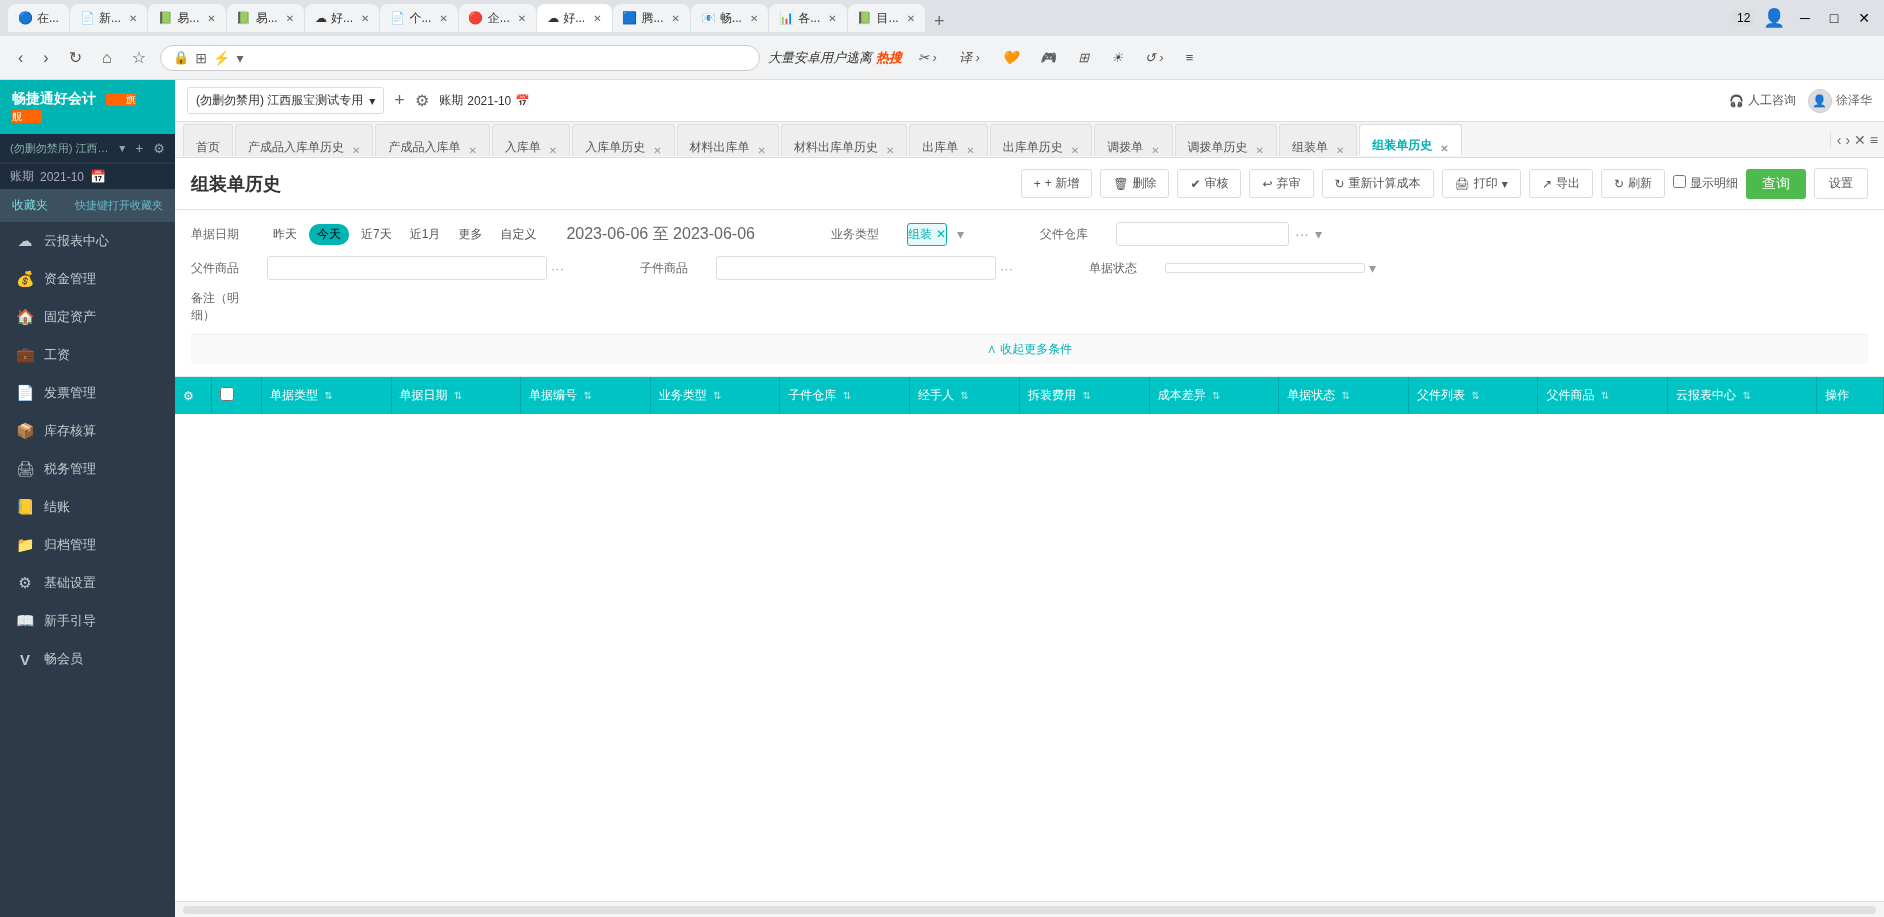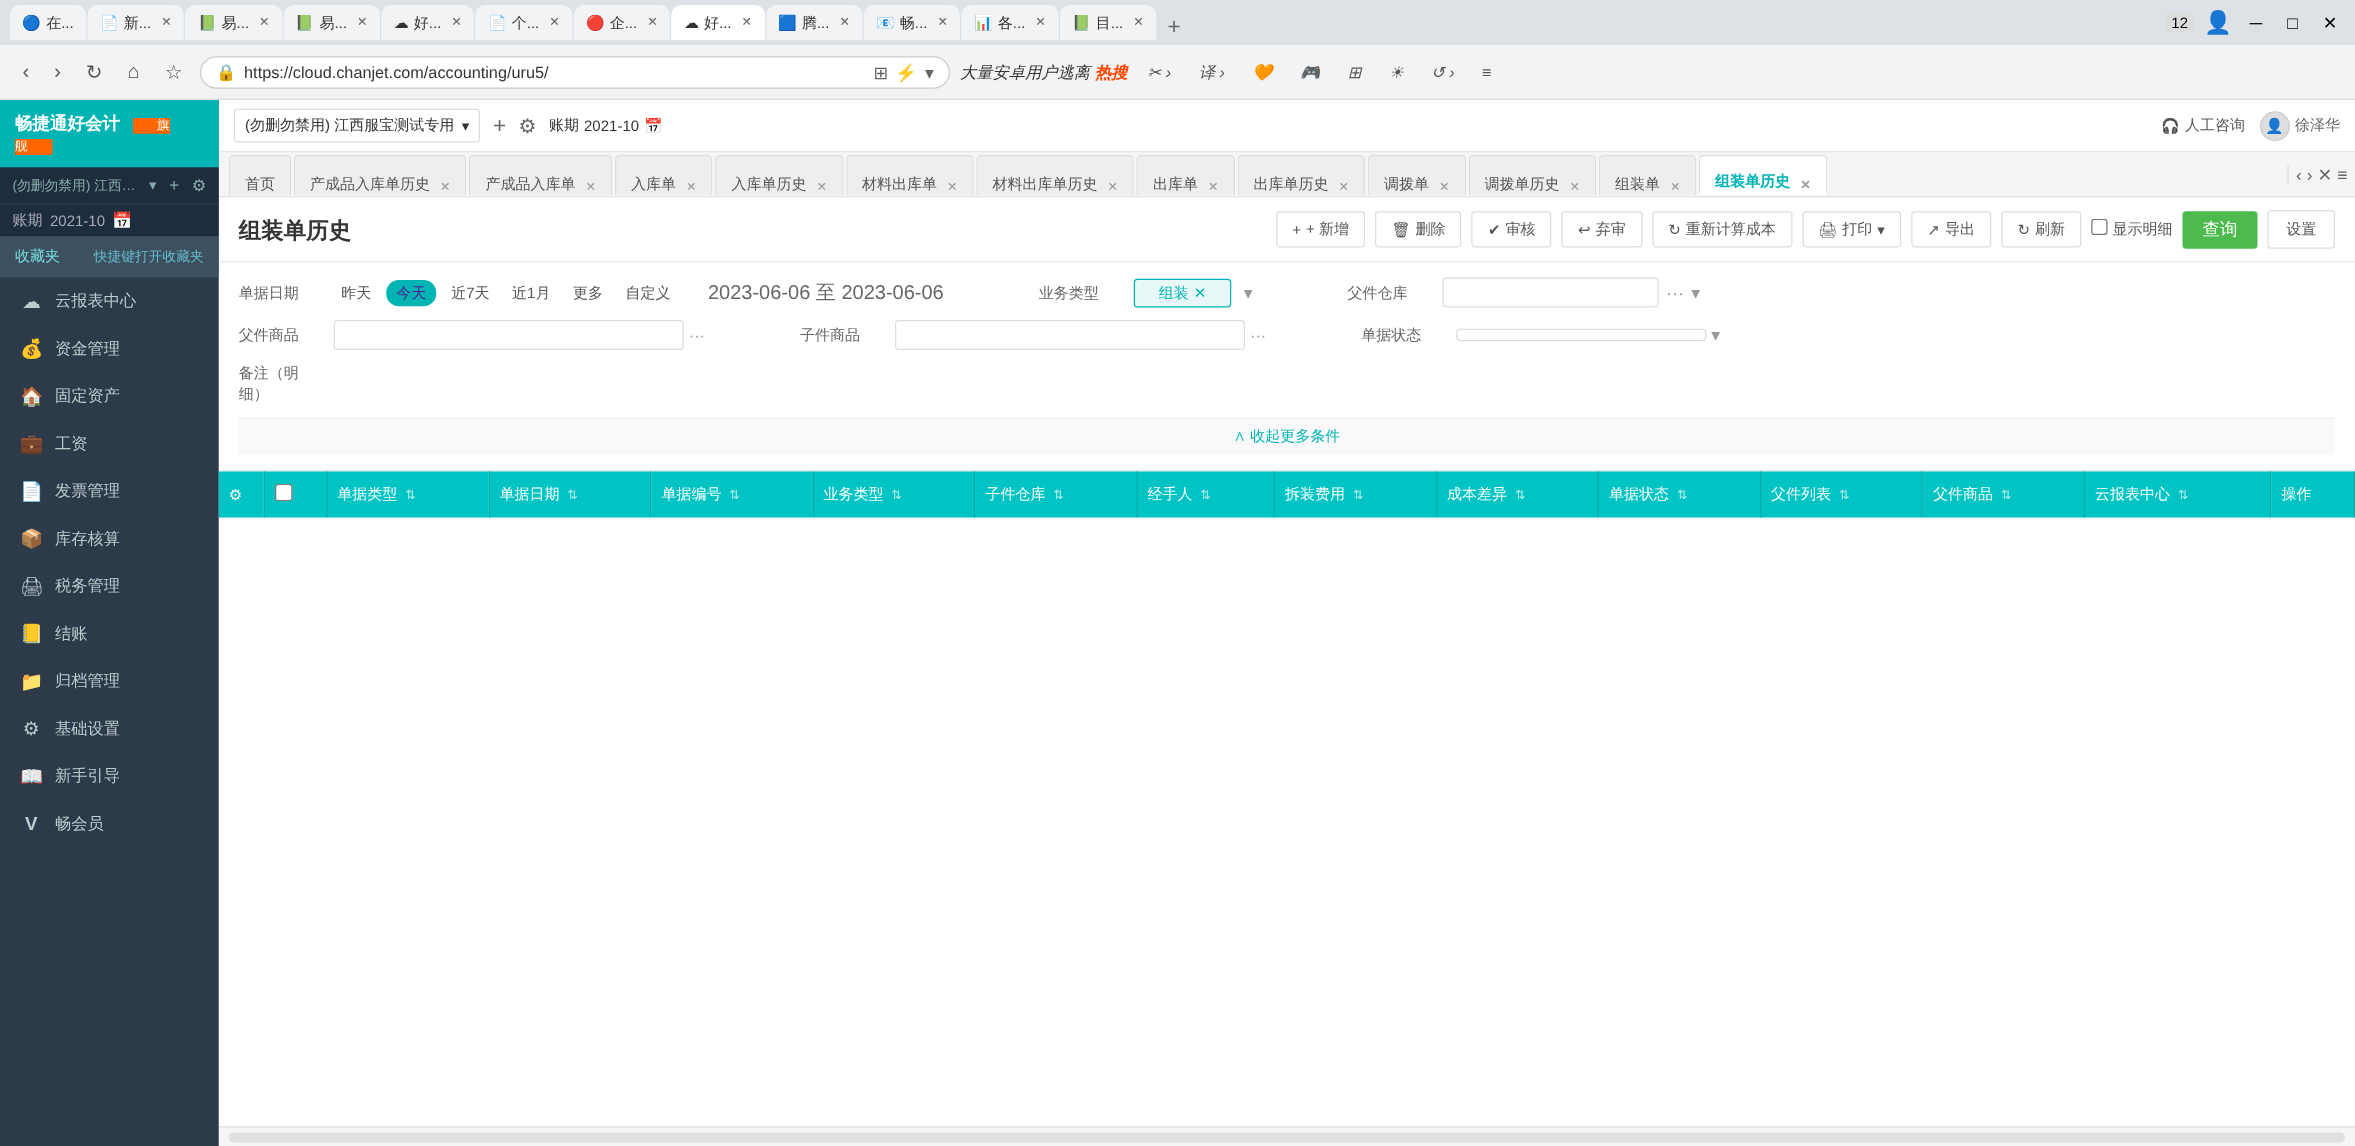--- a/index.html
+++ b/index.html
@@ -54,24 +54,24 @@
     .btn-query { background: #4cba4c; color: #fff; border: none; padding: 6px 16px; border-radius: 3px; font-size: 14px; cursor: pointer; }
     .btn-settings { background: #fff; color: #555; border: 1px solid #ddd; padding: 6px 14px; border-radius: 3px; font-size: 12px; cursor: pointer; }
     .btn-show-detail { display: flex; align-items: flex-start; gap: 4px; font-size: 12px; color: #555; }
 
     
     .filter-area { background: #fff; padding: 12px 16px; border-bottom: 1px solid #e8e8e8; }
     .filter-row { display: flex; align-items: center; gap: 16px; margin-bottom: 10px; }
     .filter-label { color: #666; font-size: 12px; width: 60px; flex-shrink: 0; }
     .date-shortcuts { display: flex; align-items: center; gap: 6px; }
     .date-btn { font-size: 12px; color: #555; cursor: pointer; padding: 2px 6px; border-radius: 3px; }
-    .date-btn.active { background: #00b4b4; color: #4c1d95; border-radius: 10px; padding: 2px 8px; }
+    .date-btn.active { background: #00b4b4; color: #000000; border-radius: 10px; padding: 2px 8px; }
     .date-range { font-size: 16px; color: #666; margin-left: 8px; }
     .business-type-area { display: flex; align-items: center; gap: 6px; }
-    .type-tag { background: #e8f8f8; border: 1px solid #00b4b4; color: #00b4b4; padding: 2px 19px; border-radius: 3px; font-size: 12px; display: flex; align-items: center; gap: 4px; }
+    .type-tag { background: #e8f8f8; border: 1px solid #00b4b4; color: #00b4b4; padding: 2px 0; border-radius: 3px; font-size: 12px; display: flex; align-items: center; gap: 4px; }
     .type-tag-close { cursor: pointer; color: #00b4b4; }
     .type-dropdown { color: #999; cursor: pointer; font-size: 14px; margin-left: 4px; }
     .warehouse-area { display: flex; align-items: center; gap: 6px; }
     .warehouse-more { color: #999; cursor: pointer; font-size: 14px; }
     .filter-input { border: 1px solid #ddd; padding: 4px 8px; border-radius: 3px; font-size: 12px; color: #333; min-width: 200px; }
     .collapse-bar { text-align: center; padding: 6px; color: #00b4b4; font-size: 12px; cursor: pointer; background: #f9f9f9; border-top: 1px solid #eee; }
 
     
     .table-container { flex: 1; overflow: auto; background: #fff; }
     .data-table { width: 100%; border-collapse: collapse; }
@@ -188,21 +188,20 @@
 </div>
 
 <div class="browser-nav">
   <span class="nav-btn">‹</span>
   <span class="nav-btn">›</span>
   <span class="nav-btn">↻</span>
   <span class="nav-btn">⌂</span>
   <span class="nav-btn">☆</span>
   <div class="address-bar">
     <span class="lock-icon">🔒</span>
-    <span class="address-text">https://cloud.chanjet.com/accounting/uru5/</span>
     <span style="color:#666;font-size:14px;">⊞</span>
     <span style="color:#666;font-size:14px;">⚡</span>
     <span style="color:#666;font-size:14px;">▾</span>
   </div>
   <div class="nav-right">
     <div class="hot-search">
       <span>大量安卓用户逃离</span>
       <span class="hot-label">热搜</span>
     </div>
     <span class="nav-tool">✂ ›</span>

